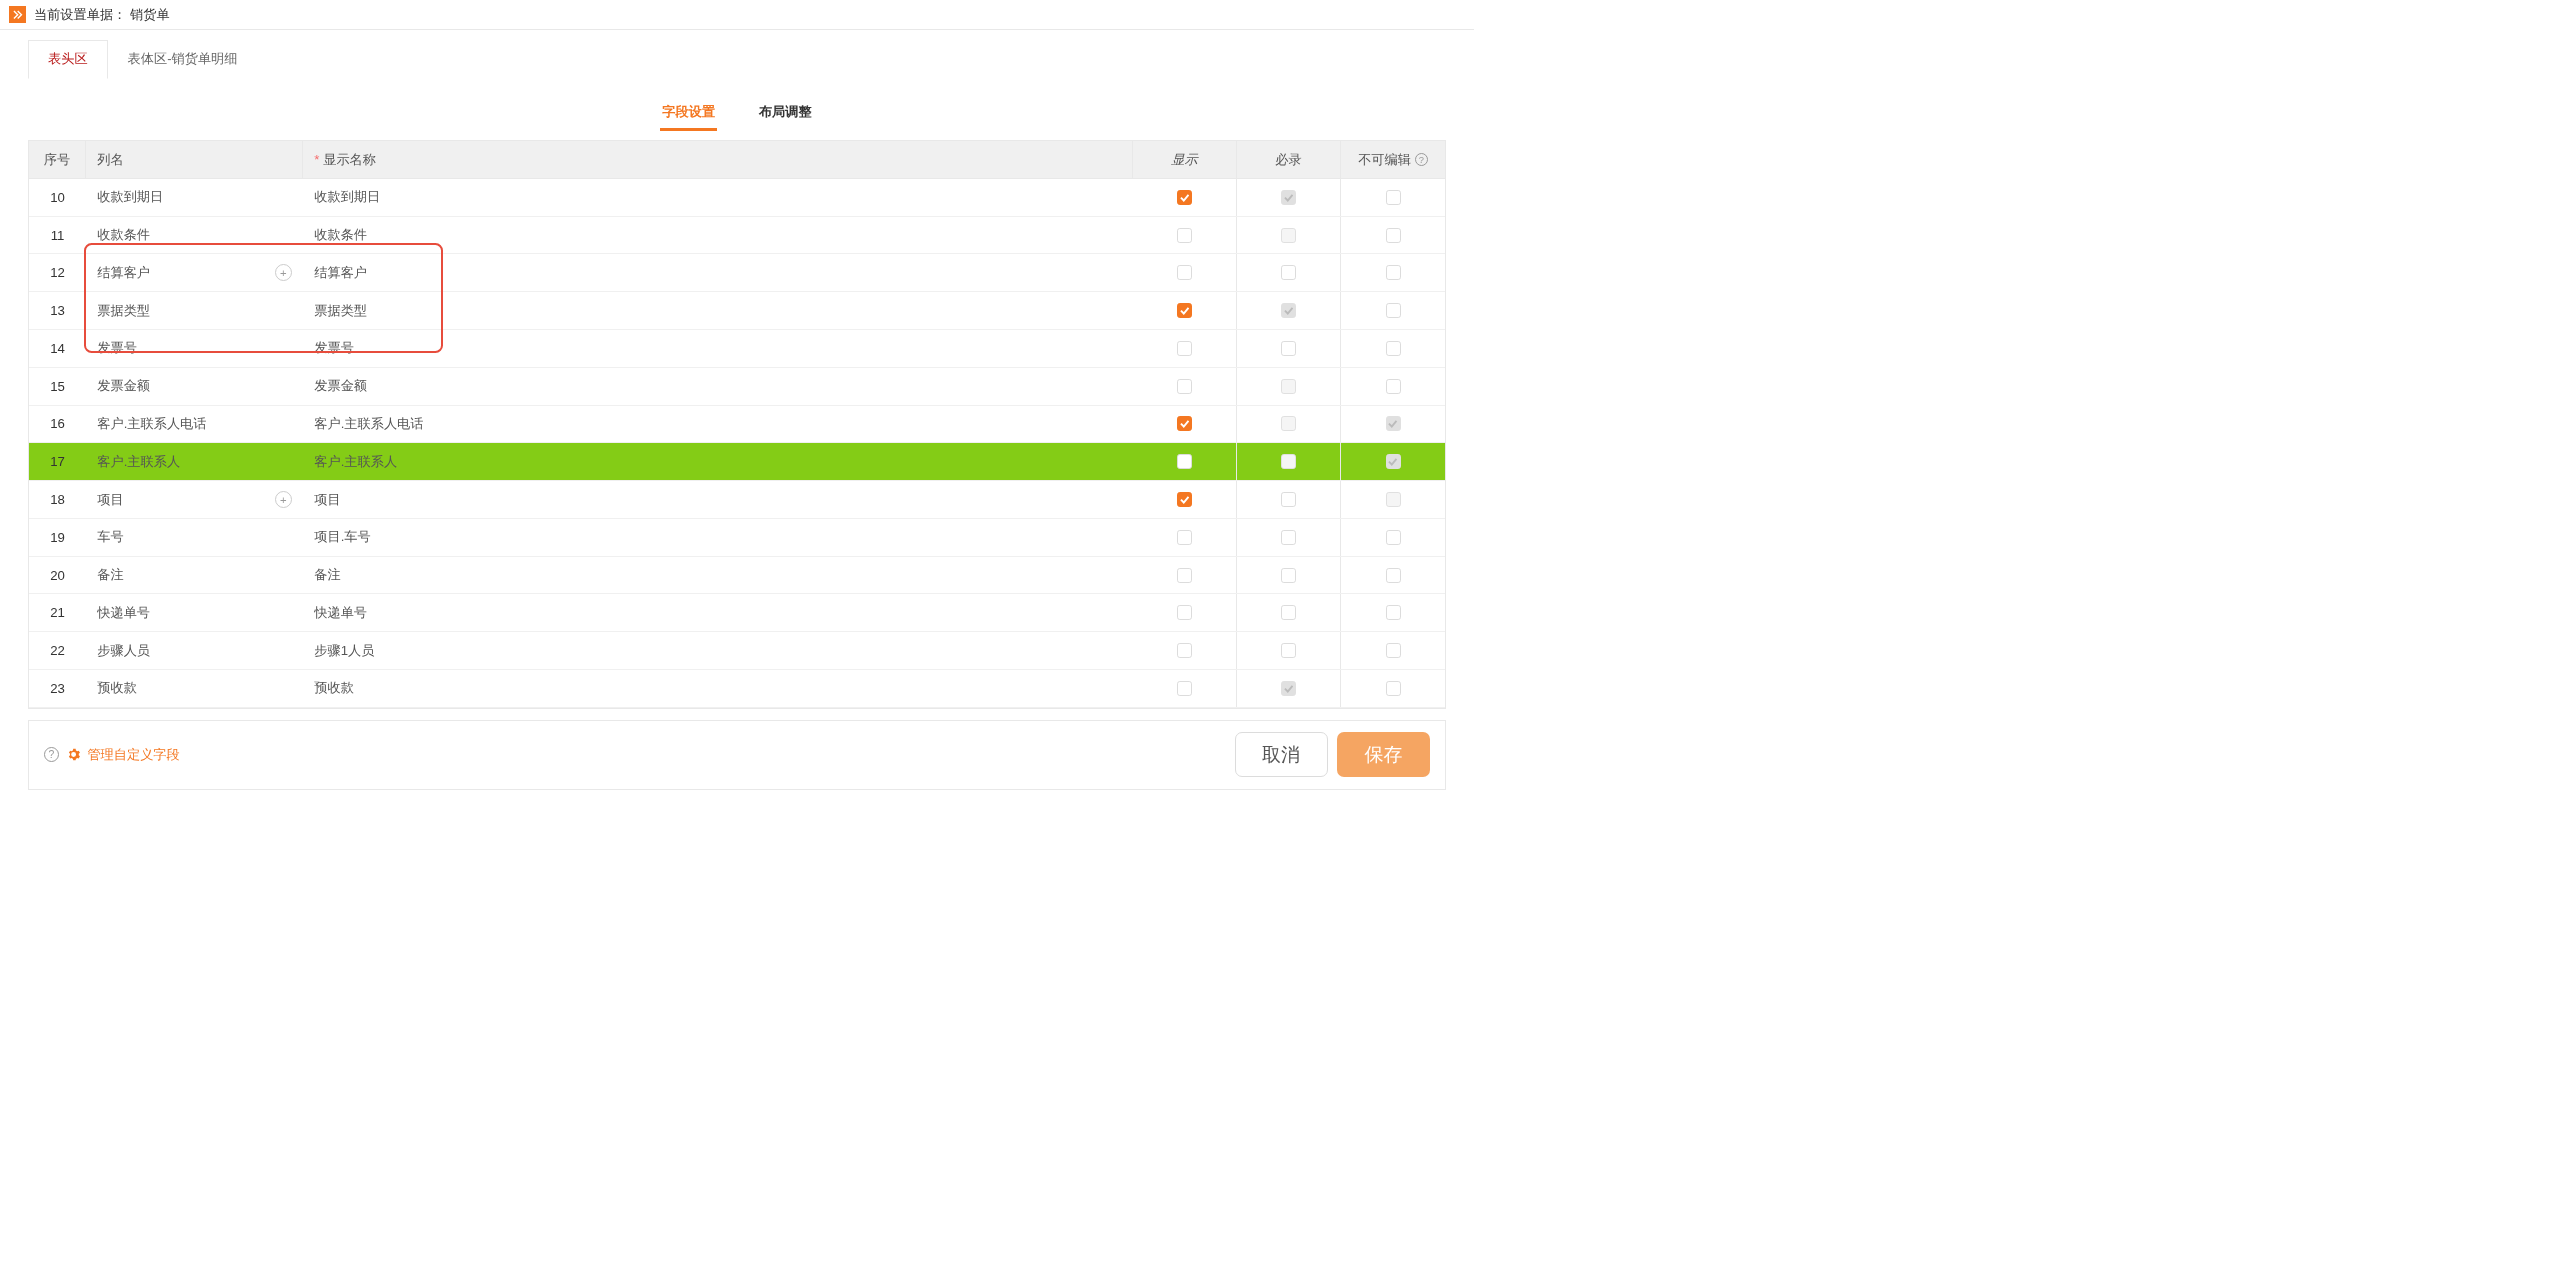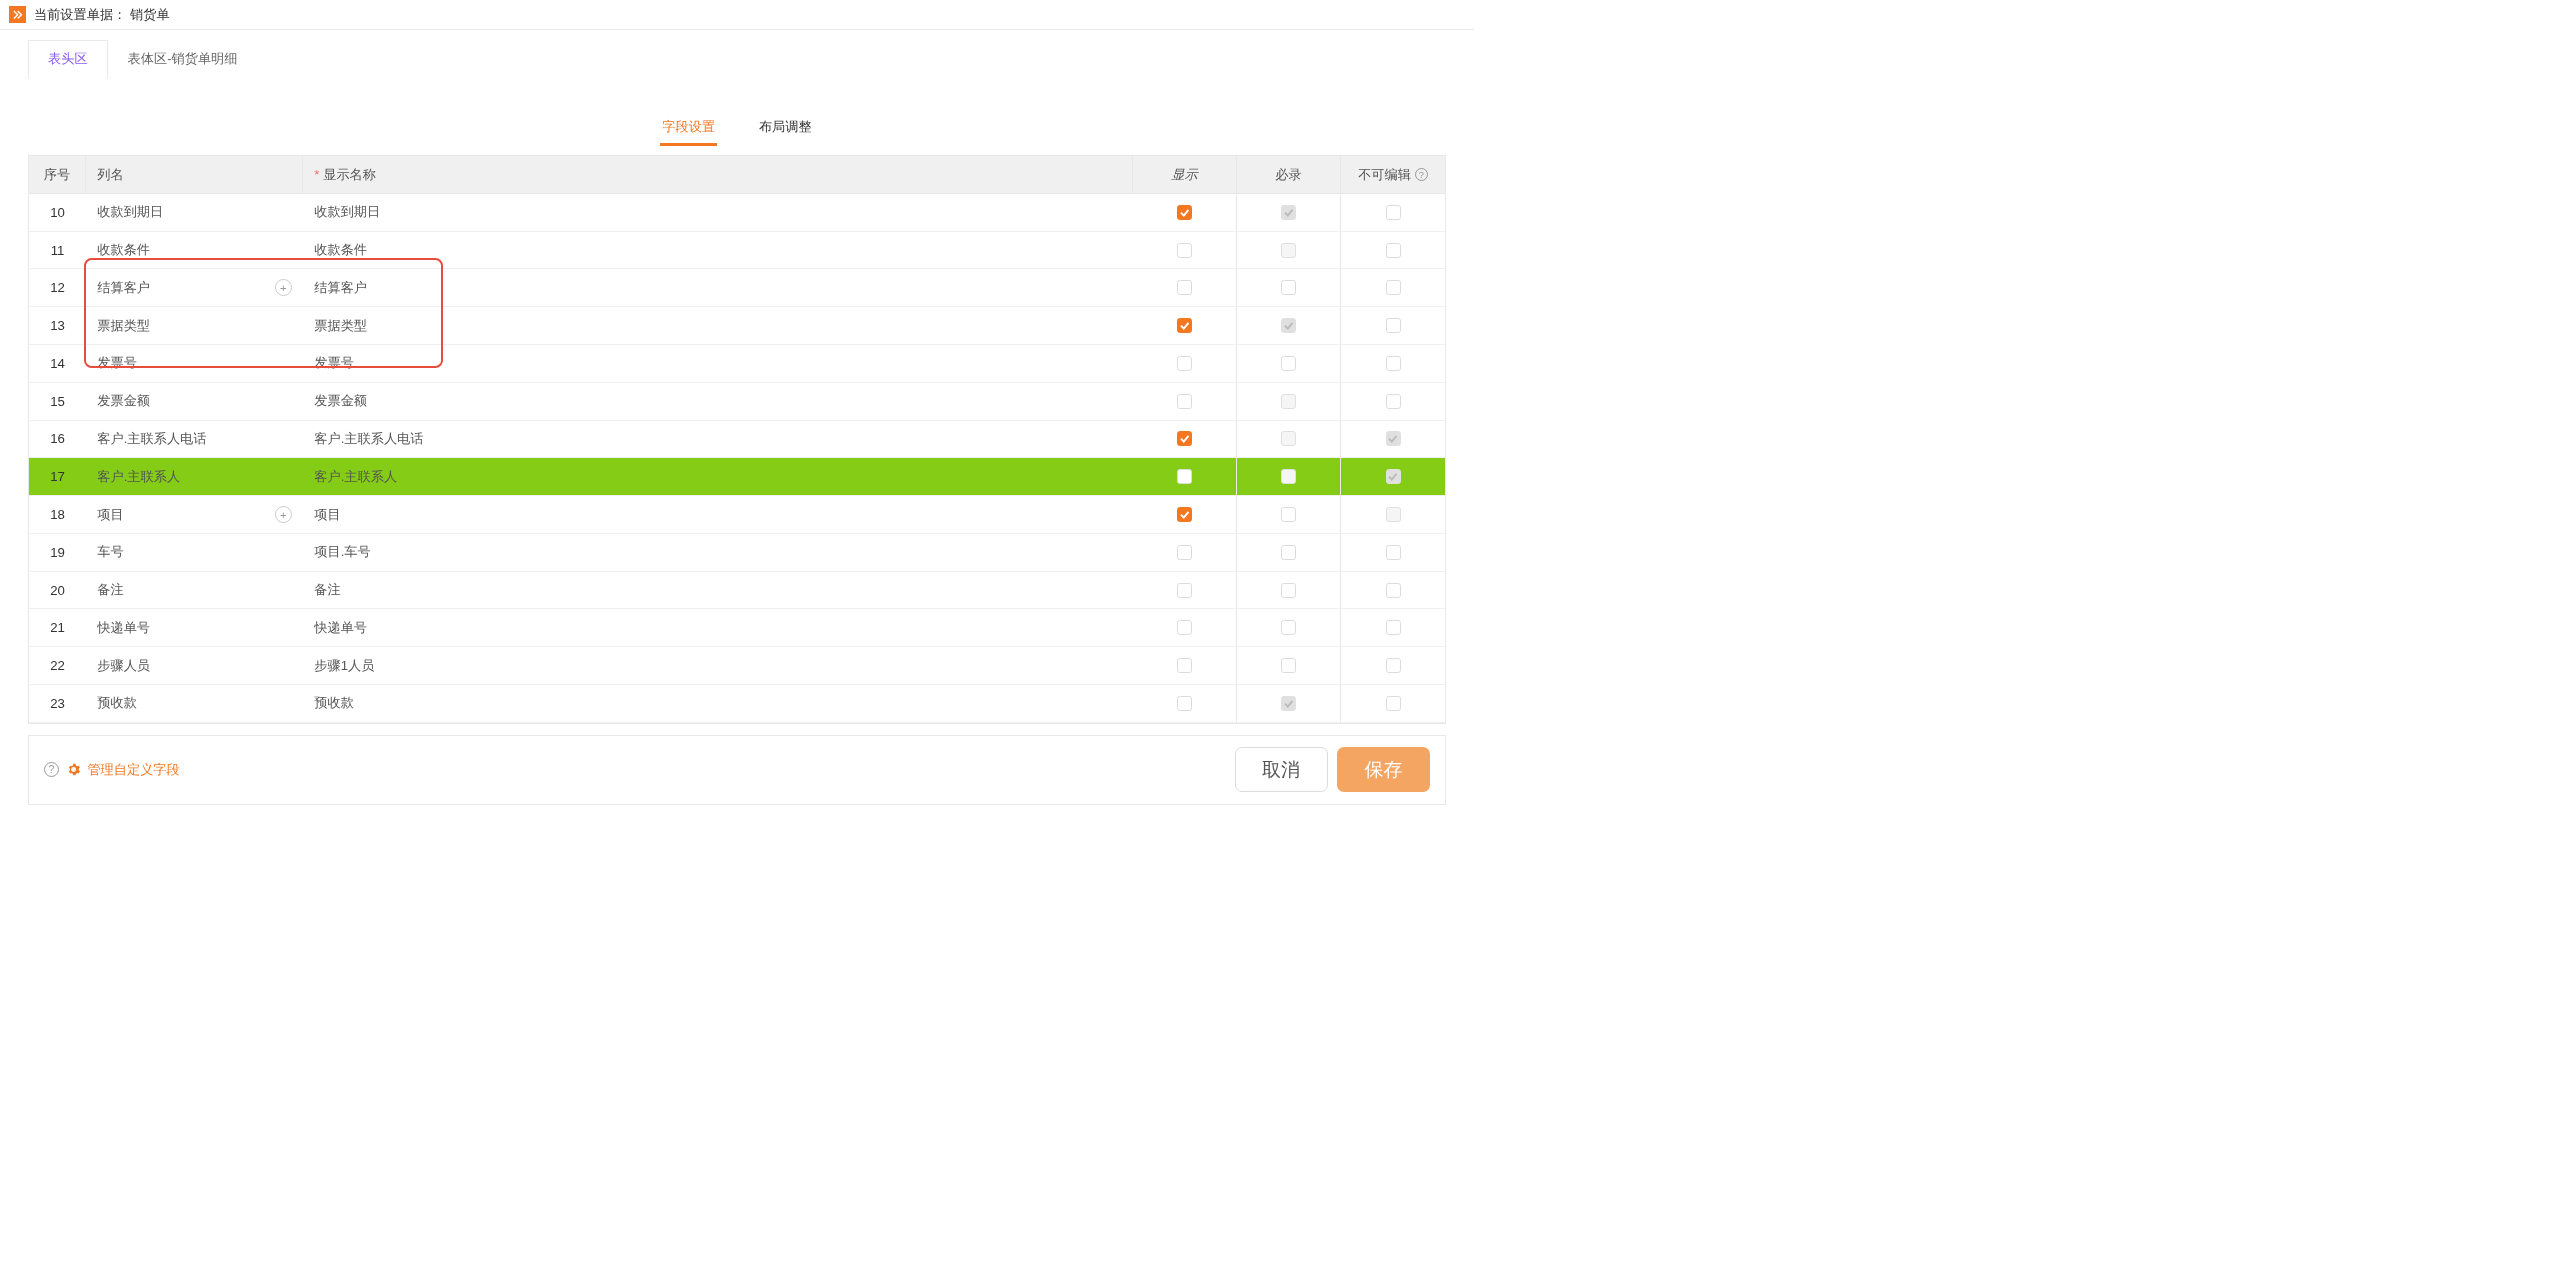--- a/index.html
+++ b/index.html
@@ -50,32 +50,33 @@
   padding: 0 28px;
   margin-top: 9.4px;
 }
 .tab-item {
   padding: 9.4px 19px;
   color: #666;
   cursor: pointer;
   border: 0.9px solid transparent;
 }
 .tab-item.active {
-  color: #8b5cf6;
+  color: #b91c1c;
   border: 0.9px solid #e8e8e8;
   border-bottom: 0.9px solid #fff;
   background: #fff;
   position: relative;
   z-index: 2;
 }
 .subtabs-row {
   display: flex;
   justify-content: center;
   gap: 40px;
-  margin-top: 34px;
+  margin-top: 19px;
+  font-weight: bold;
 }
 .subtab-item {
   padding: 5.7px 1.9px;
   color: #333;
   cursor: pointer;
   position: relative;
 }
 .subtab-item.active {
   color: #f47721;
 }

